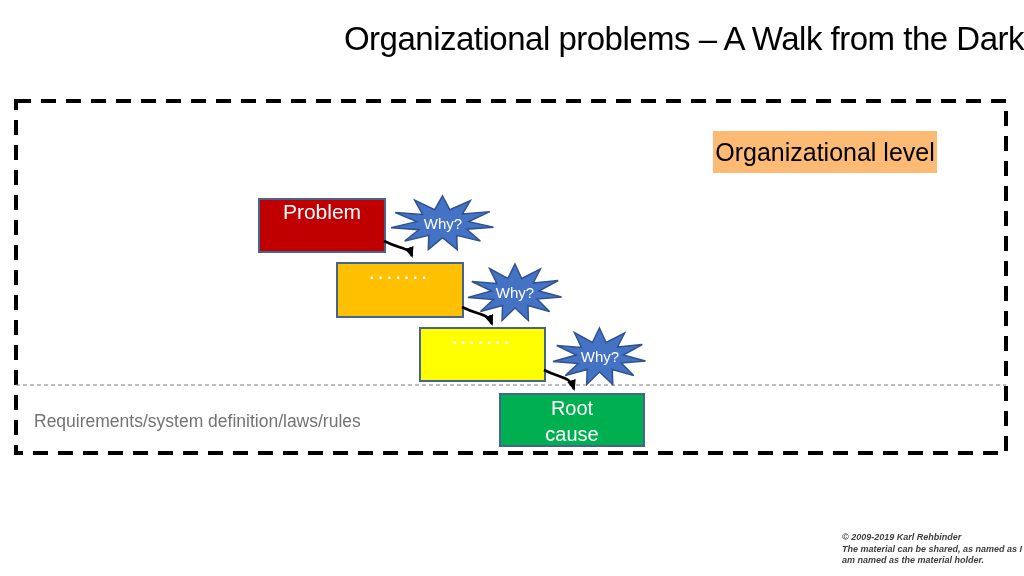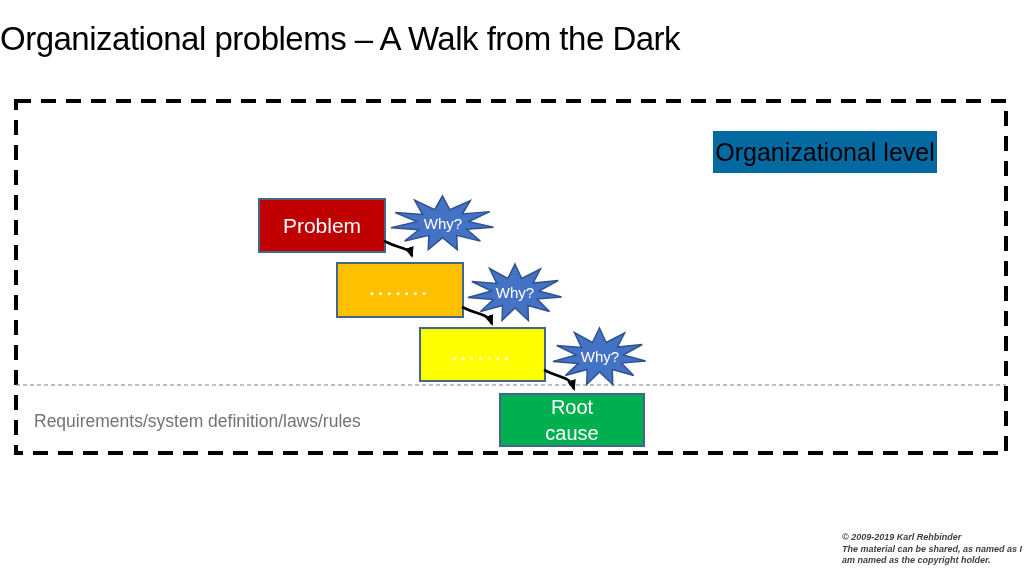--- a/index.html
+++ b/index.html
@@ -9,52 +9,52 @@
     height: 576px;
     background: #ffffff;
     font-family: "Liberation Sans", sans-serif;
     overflow: hidden;
   }
   .title {
     position: absolute;
     top: 20px;
     left: 0;
     width: 100%;
-    text-align: left;
+    text-align: right;
     font-size: 33px;
     font-weight: 500;
     color: #000000;
     letter-spacing: -0.5px;
   }
   svg.layer {
     position: absolute;
     top: 0; left: 0;
     width: 1024px;
     height: 576px;
   }
   svg.under { z-index: 1; }
   svg.over  { z-index: 3; pointer-events: none; }
   .level-label {
     position: absolute;
     left: 713px;
     top: 131px;
     width: 224px;
     height: 42px;
-    background: #0369a1;
+    background: #fdba74;
     color: #000000;
     font-size: 25px;
     line-height: 42px;
     text-align: center;
     z-index: 2;
   }
   .box {
     position: absolute;
     z-index: 2;
     display: flex;
-    align-items: center;
+    align-items: flex-start;
     justify-content: center;
     color: #ffffff;
     border: 2px solid #44668E;
     box-sizing: border-box;
     text-align: center;
   }
   .box-problem { left: 258px; top: 198px; width: 128px; height: 55px; background: #C00000; font-size: 21px; }
   .box-step2   { left: 336px; top: 262px; width: 128px; height: 56px; background: #FFC000; font-size: 17px; font-weight: bold; letter-spacing: 4px; }
   .box-step3   { left: 419px; top: 327px; width: 127px; height: 55px; background: #FFFF00; font-size: 17px; font-weight: bold; letter-spacing: 4px; }
   .box-root    { left: 499px; top: 393px; width: 146px; height: 54px; background: #00B050; font-size: 20px; }
@@ -114,21 +114,21 @@
 
   <div class="box box-root" style="background: rgb(0, 176, 80);">
     <span class="wrap">Root cause</span>
   </div>
 
   <div class="baseline-label">Requirements/system definition/laws/rules</div>
 
   <div class="copyright">
     <div>© 2009-2019 Karl Rehbinder</div>
     <div>The material can be shared, as named as I</div>
-    <div>am named as the copyright holder.</div>
+    <div>am named as the material holder.</div>
   </div>
 
   <svg class="layer over" viewBox="0 0 1024 576">
     <defs>
       <marker id="ah" markerWidth="14" markerHeight="12" refX="9" refY="4.5" orient="auto" markerUnits="userSpaceOnUse">
         <path d="M0,0 L11,4.5 L0,9 z" fill="#000000"></path>
       </marker>
       <polygon id="burst" points="100,2 114,31 153,12 138,40 190,35 150,56 197,68 146,72 172,97 127,85 128,115 100,90 73,115 74,85 28,97 55,73 2,69 51,56 10,37 62,41 47,11 85,31" fill="#4472C4" stroke="#2F528F" stroke-width="3"></polygon>
     </defs>
 

